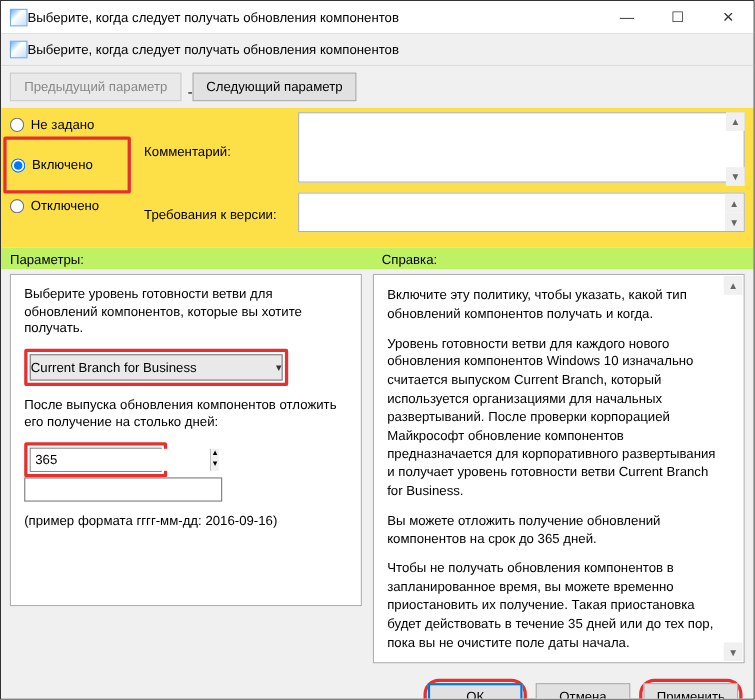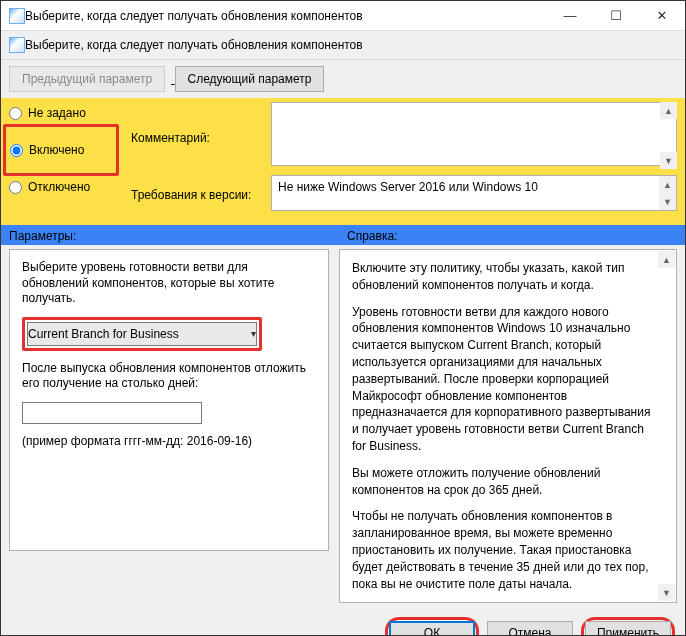--- a/index.html
+++ b/index.html
@@ -76,21 +76,21 @@
     overflow: hidden;
   }
   .scroll-arrow {
     position: absolute; right: 0; width: 17px; height: 17px;
     display: flex; align-items: center; justify-content: center;
     background: #f0f0f0; color: #666; font-size: 9px;
   }
   .scroll-arrow.up { top: 0; }
   .scroll-arrow.down { bottom: 0; }
   .labels-row {
-    display: flex; background: #3b82f6;
+    display: flex; background: #bef264;
     padding: 4px 8px 2px 8px;
     align-items: center;
   }
   .labels-row .left { width: 330px; }
   .labels-row .right { flex: 1; padding-left: 8px; }
   .panels {
     display: flex; background: #f0f0f0;
     padding: 4px 8px 8px 8px;
   }
   .panel {
@@ -186,21 +186,20 @@
       <div class="field-value" style="position:relative">
         <textarea class="ta" value="" style=""></textarea>
         <div class="scroll-arrow up">▲</div>
         <div class="scroll-arrow down">▼</div>
       </div>
     </div>
     <div class="field-row">
       <div class="field-label">Требования к версии:</div>
       <div class="field-value">
         <div class="support-box">
-          <span>Не ниже Windows Server 2016 или Windows 10</span>
           <div class="scroll-arrow up">▲</div>
           <div class="scroll-arrow down">▼</div>
         </div>
       </div>
     </div>
   </div>
 </div>
 
 <div class="labels-row">
   <div class="left">Параметры:</div>
@@ -211,20 +210,29 @@
 
   <div class="panel left">
     <div class="opt-text">Выберите уровень готовности ветви для обновлений компонентов, которые вы хотите получать.</div>
     <div class="hl-block">
       <div class="combo">
         <span>Current Branch for Business</span>
         <span class="caret">▾</span>
       </div>
     </div>
     <div class="opt-text" style="margin-top:10px">После выпуска обновления компонентов отложить его получение на столько дней:</div>
+    <div class="hl-block">
+      <div class="spinner">
+        <input type="text" value="365" style="">
+        <div class="spin-btns">
+          <div>▲</div>
+          <div>▼</div>
+        </div>
+      </div>
+    </div>
     <input class="textin" type="text" value="" style="">
     <div class="opt-text" style="margin-top:10px">(пример формата гггг-мм-дд: 2016-09-16)</div>
   </div>
 
   <div class="panel right">
     <div class="content">
       <p class="para">Включите эту политику, чтобы указать, какой тип обновлений компонентов получать и когда.</p>
       <p class="para">Уровень готовности ветви для каждого нового обновления компонентов Windows 10 изначально считается выпуском Current Branch, который используется организациями для начальных развертываний. После проверки корпорацией Майкрософт обновление компонентов предназначается для корпоративного развертывания и получает уровень готовности ветви Current Branch for Business.</p>
       <p class="para">Вы можете отложить получение обновлений компонентов на срок до 365 дней.</p>
       <p class="para">Чтобы не получать обновления компонентов в запланированное время, вы можете временно приостановить их получение. Такая приостановка будет действовать в течение 35 дней или до тех пор, пока вы не очистите поле даты начала.</p>

